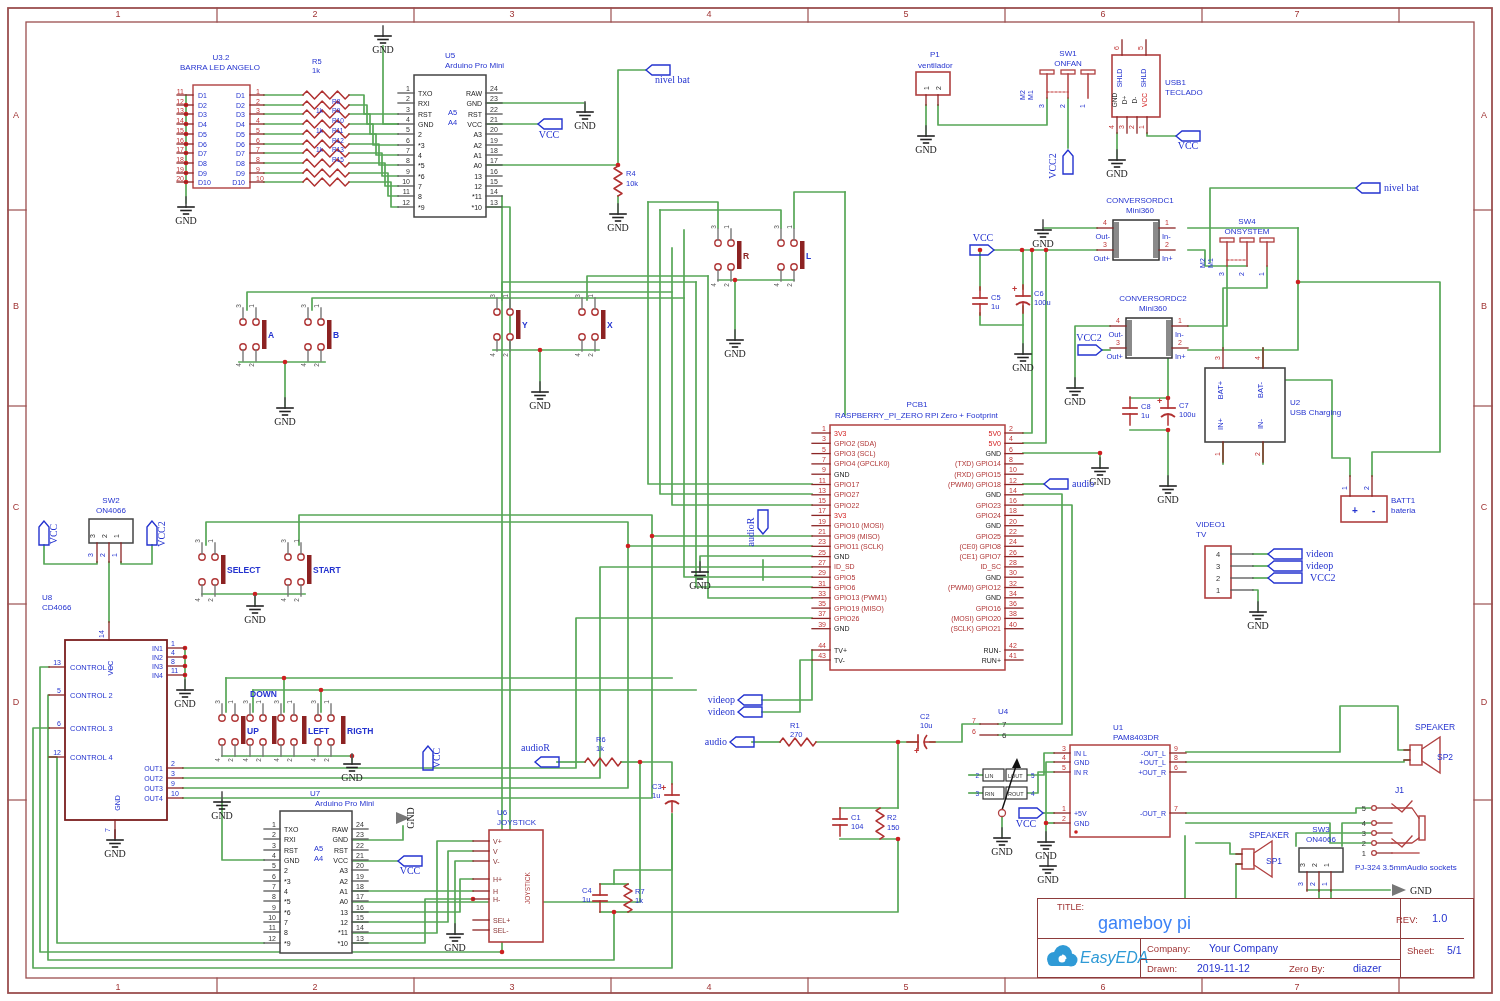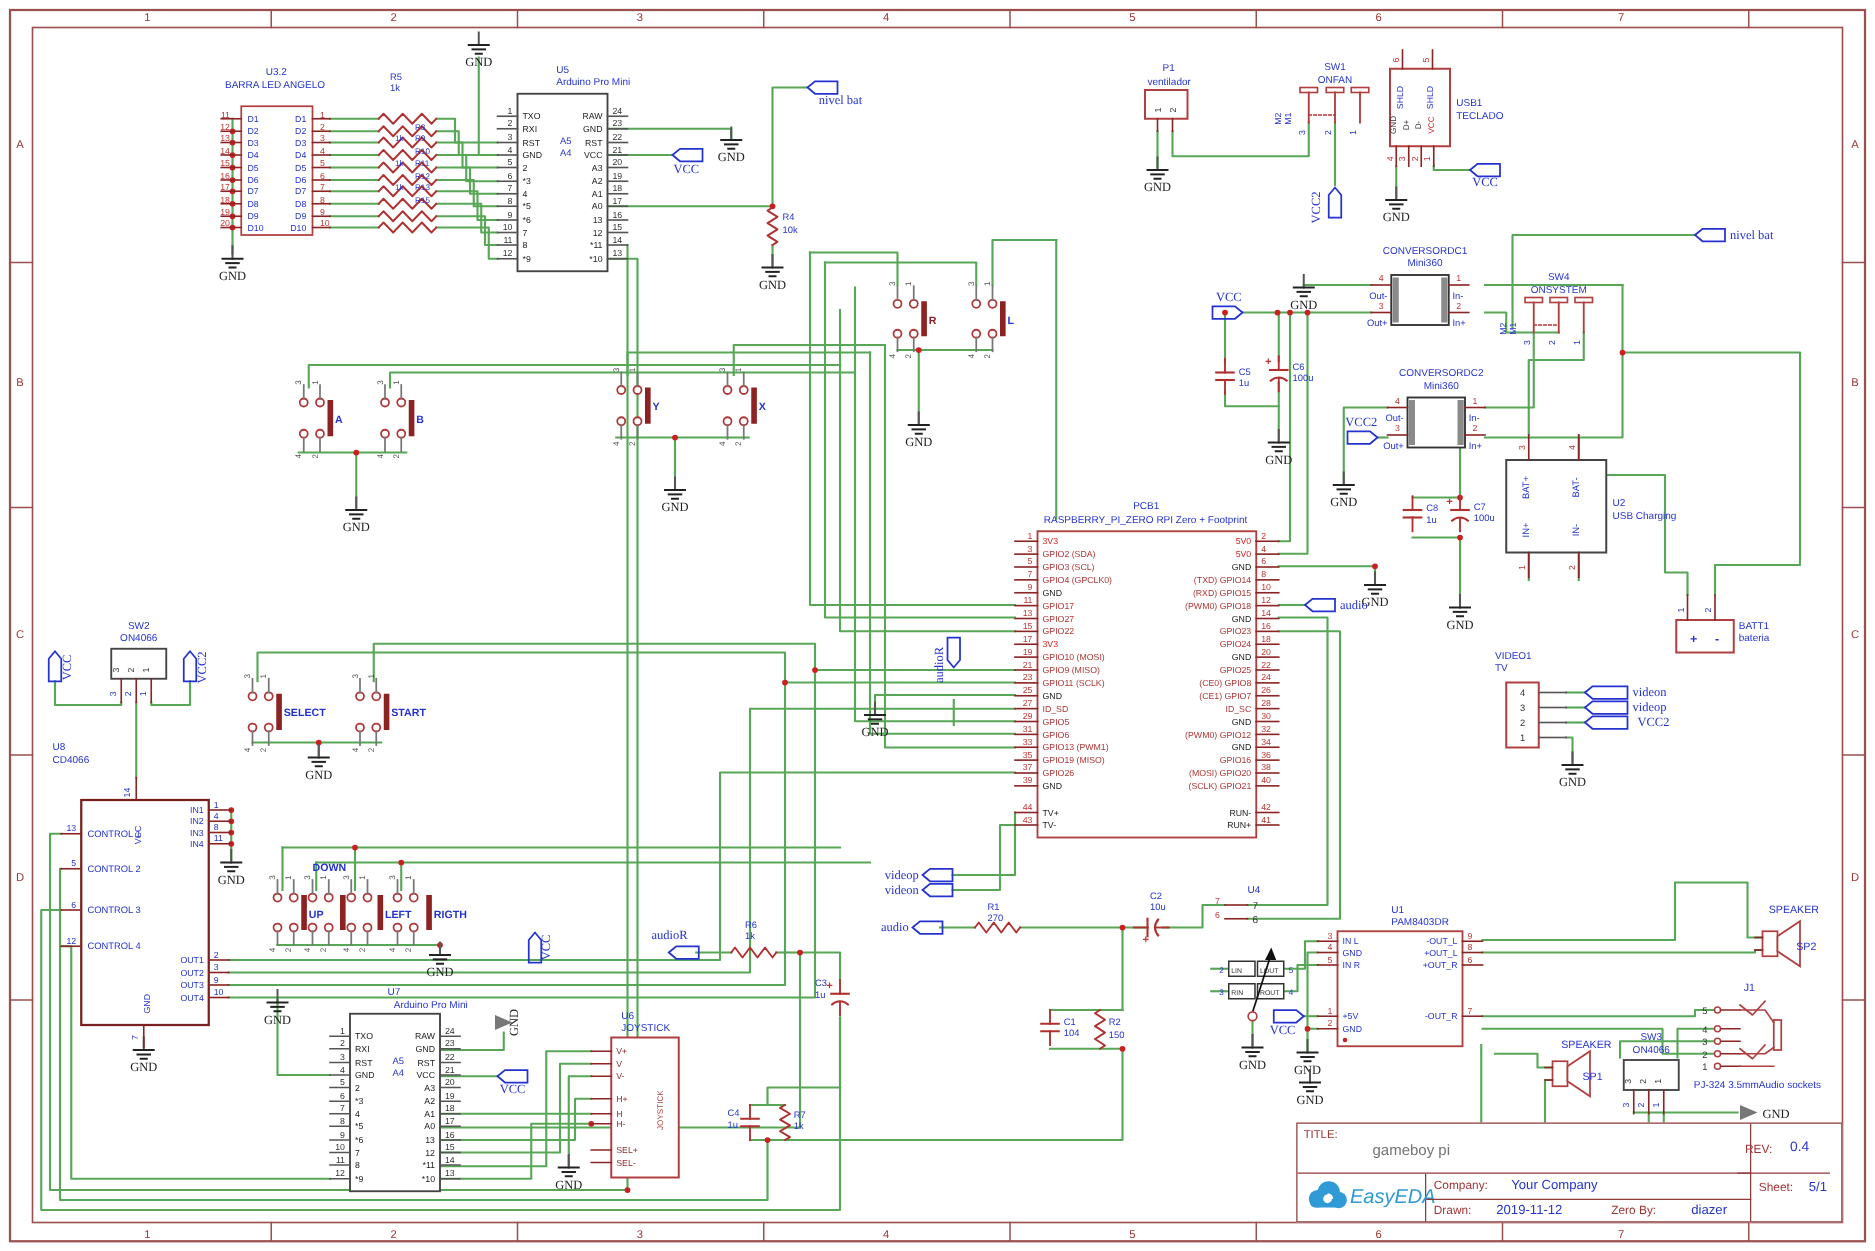--- a/index.html
+++ b/index.html
@@ -3,22 +3,22 @@
 <meta charset="utf-8">
 <style>
   html,body{margin:0;padding:0;background:#fff}
   #canvas{position:relative;width:1500px;height:1001px;background:#ffffff;
     font-family:"Liberation Sans",sans-serif;overflow:hidden}
   svg{position:absolute;left:0;top:0}
   #titleblock{position:absolute;left:1037px;top:898px;width:437px;height:80px;
     border:1.5px solid #8d3b3b;box-sizing:border-box;background:#fff;z-index:5}
   #tb-top{position:absolute;left:0;top:0;width:363px;height:40px;border-right:1.5px solid #8d3b3b;
     border-bottom:1.5px solid #8d3b3b;box-sizing:border-box}
-  #tb-title-label{position:absolute;left:5px;top:3px;font-size:9px;color:#a03535}
-  #tb-title{position:absolute;left:60px;top:14px;font-size:12px;color:#737373}
+  #tb-title-label{position:absolute;left:19px;top:3px;font-size:9px;color:#a03535}
+  #tb-title{position:absolute;left:60px;top:14px;font-size:18px;color:#3b82f6}
   #tb-rev{position:absolute;left:352px;top:0;width:74px;height:40px;box-sizing:border-box;
     border-bottom:1.5px solid #8d3b3b}
   #tb-rev-label{position:absolute;left:6px;top:15px;font-size:9.5px;color:#a03535}
   #tb-rev-val{position:absolute;left:42px;top:13px;font-size:11px;color:#2433cf}
   #tb-logo{position:absolute;left:0;top:40px;width:103px;height:38px;border-right:1.5px solid #8d3b3b;box-sizing:border-box}
   #tb-company-row{position:absolute;left:103px;top:40px;width:260px;height:21px;
     border-right:1.5px solid #8d3b3b;border-bottom:1.5px solid #8d3b3b;box-sizing:border-box}
   #tb-company-label{position:absolute;left:6px;top:4px;font-size:9.5px;color:#a03535}
   #tb-company{position:absolute;left:68px;top:3px;font-size:10.5px;color:#2433cf}
   #tb-date-row{position:absolute;left:103px;top:61px;width:260px;height:17px;
@@ -1559,21 +1559,21 @@
       </g>
     </svg>
 
   <div id="titleblock">
     <div id="tb-top">
       <div id="tb-title-label">TITLE:</div>
       <div id="tb-title">gameboy pi</div>
     </div>
     <div id="tb-rev">
       <span id="tb-rev-label">REV:</span>
-      <span id="tb-rev-val">0.4</span>
+      <span id="tb-rev-val">1.0</span>
     </div>
     <div id="tb-logo">
       <svg width="101" height="36">
         <circle cx="16" cy="20" r="7" fill="#2f9ad6"></circle>
         <circle cx="25" cy="15" r="9" fill="#2f9ad6"></circle>
         <circle cx="33" cy="21" r="6.5" fill="#2f9ad6"></circle>
         <rect x="10" y="19" width="28" height="8" rx="4" fill="#2f9ad6"></rect>
         <circle cx="24" cy="20" r="4.5" fill="#fff"></circle>
         <path d="M24,15.5 a4.5,4.5 0 1 0 4.5,4.5" stroke="#2f9ad6" stroke-width="2" fill="none"></path>
       </svg>

